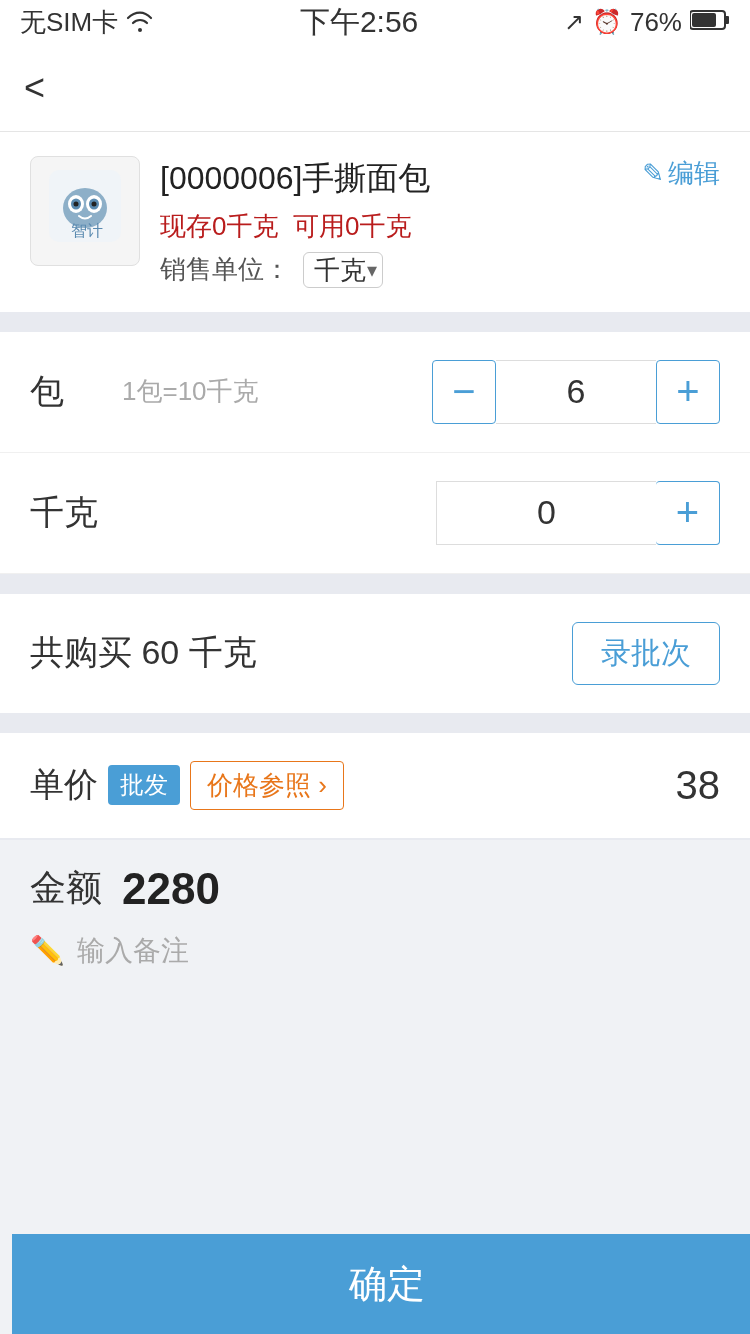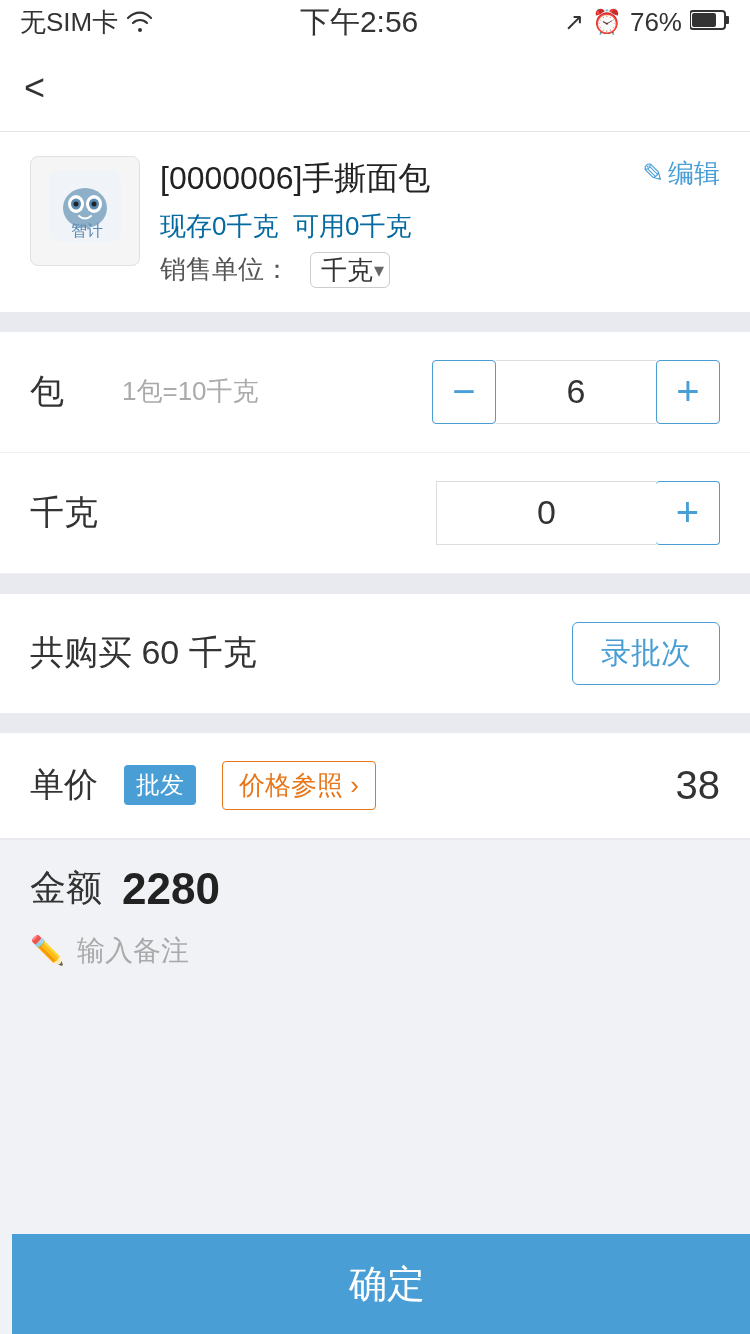--- a/index.html
+++ b/index.html
@@ -76,30 +76,30 @@
     }
     .product-info { flex: 1; }
     .product-name {
       font-size: 32px;
       font-weight: 400;
       color: #222;
       line-height: 1.4;
     }
     .product-stock {
       font-size: 26px;
-      color: #0369a1;
+      color: #b91c1c;
       margin-top: 8px;
     }
     .product-unit {
       font-size: 26px;
       color: #555;
       margin-top: 8px;
       display: flex;
       align-items: center;
-      gap: 20px;
+      gap: 13px;
     }
     .unit-select {
       border: 1px solid #ccc;
       border-radius: 6px;
       padding: 2px 16px 2px 10px;
       font-size: 26px;
       color: #333;
       background: #fff;
       appearance: none;
       position: relative;
@@ -221,21 +221,21 @@
       cursor: pointer;
     }
 
     
     .price-section {
       background: #fff;
       margin-top: 0;
       padding: 28px 30px;
       display: flex;
       align-items: center;
-      gap: 26px;
+      gap: 10px;
     }
     .price-label {
       font-size: 34px;
       color: #333;
     }
     .price-tag {
       background: #4a9ed6;
       color: #fff;
       font-size: 24px;
       padding: 4px 12px;

